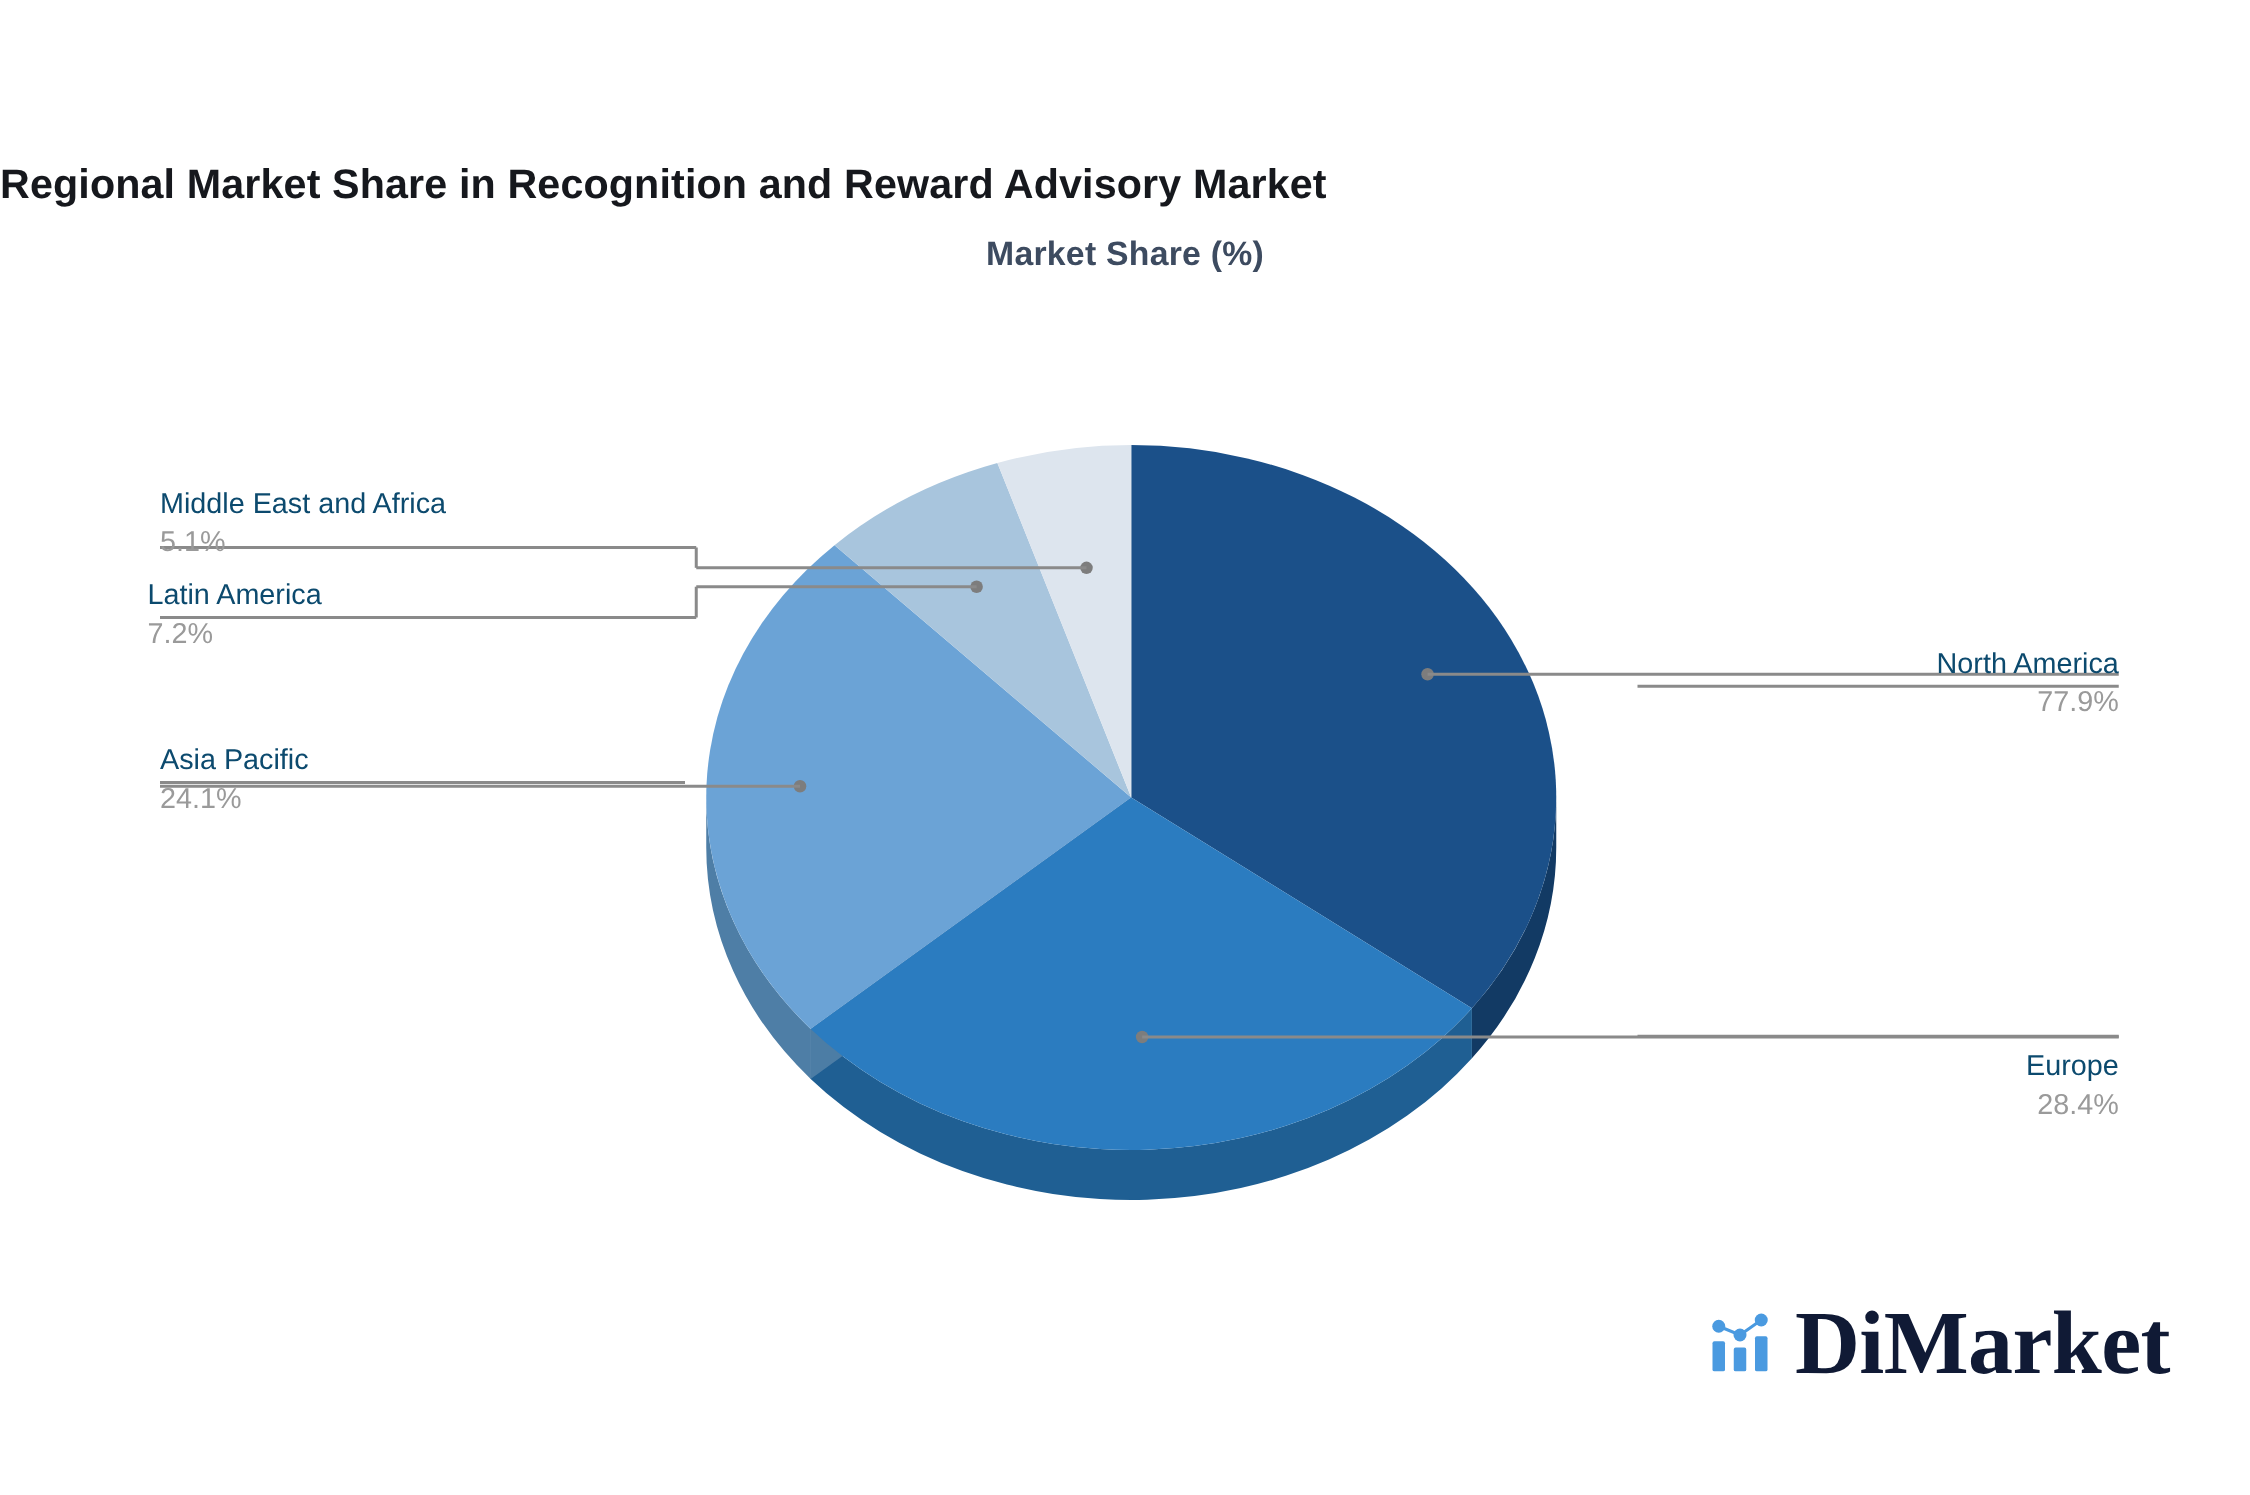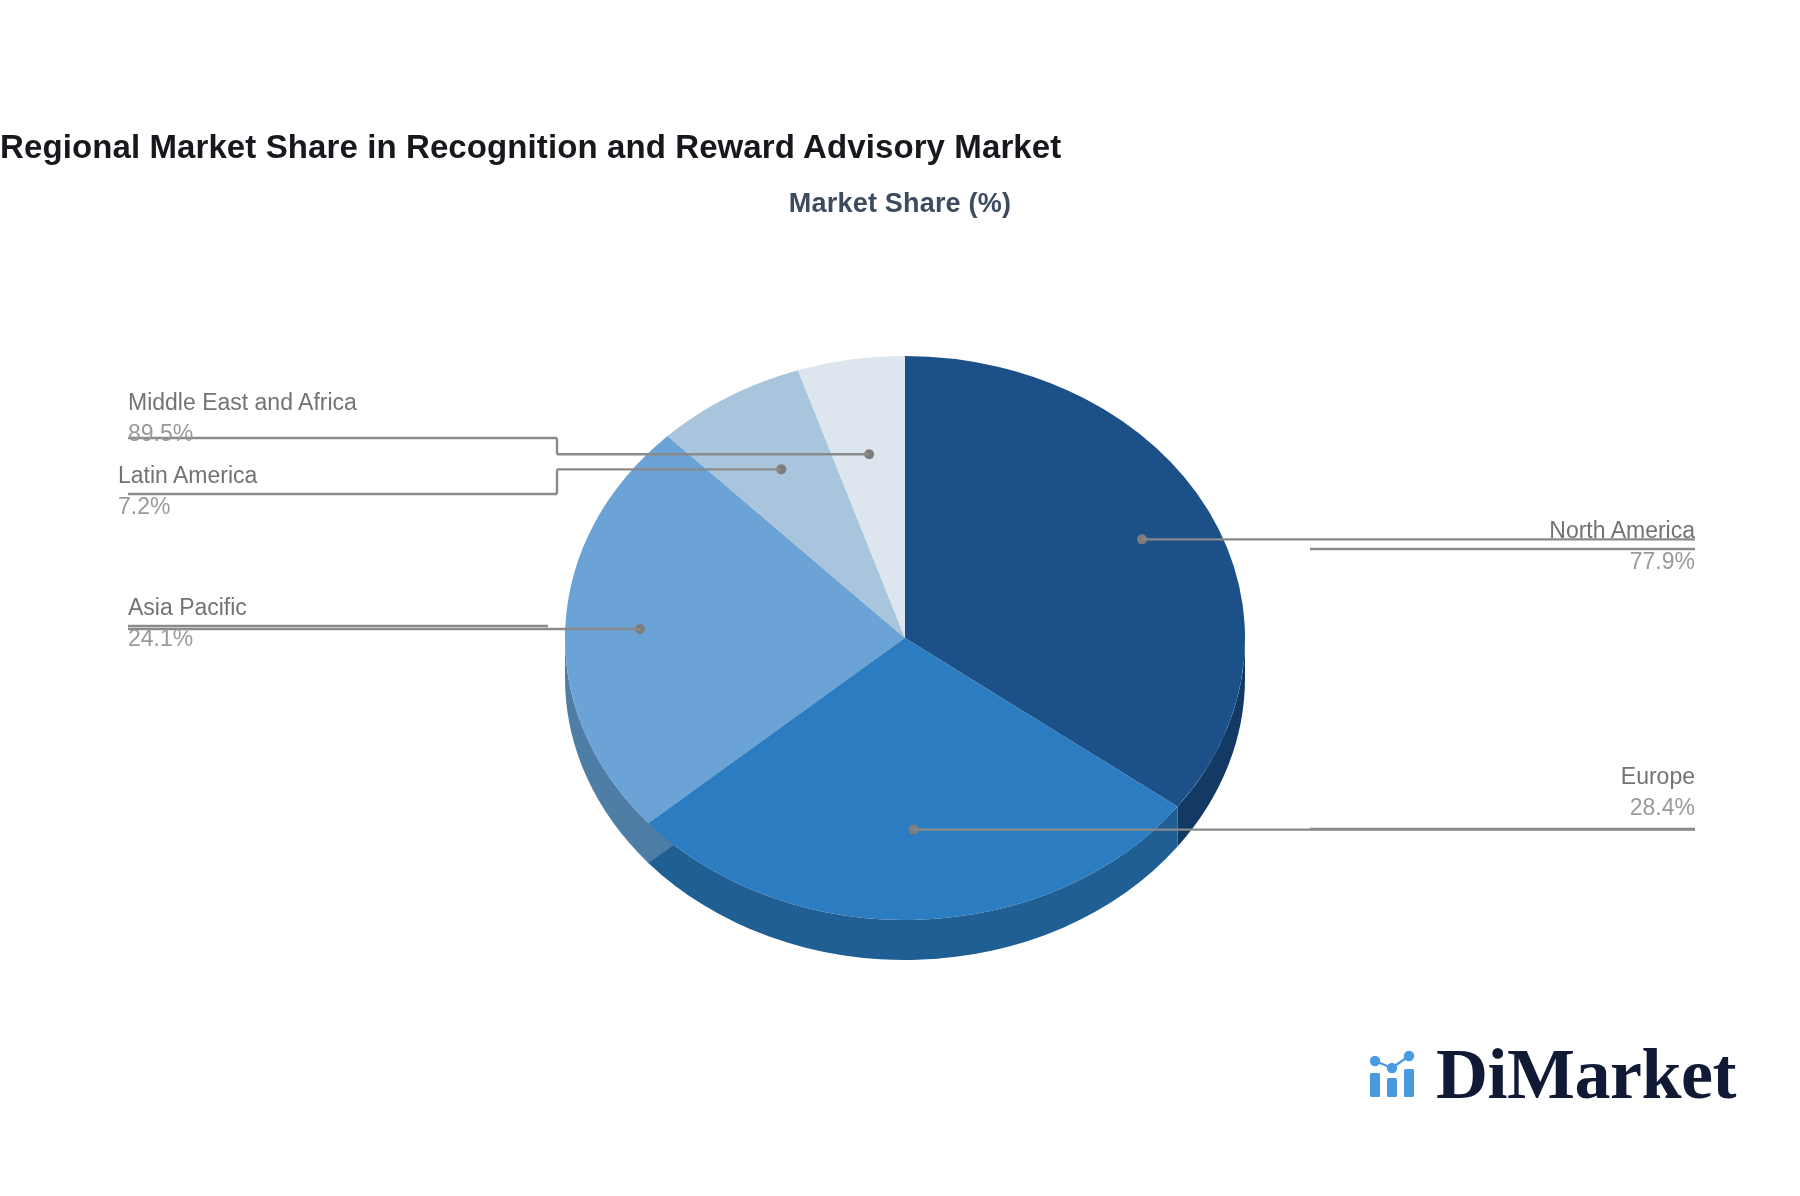--- a/index.html
+++ b/index.html
@@ -44,21 +44,21 @@
     letter-spacing: 0.2px;
   }
 
   
   .callout {
     position: absolute;
     white-space: nowrap;
   }
   .callout .lbl {
     font-size: 23px;
-    color: #737373;
+    color: #0c4a6e;
     line-height: 30px;
     display: block;
   }
   .callout .val {
     font-size: 23px;
     color: #9a9a9a;
     line-height: 32px;
     display: block;
   }
   .callout.left .lbl, .callout.left .val { text-align: left; }
@@ -142,38 +142,38 @@
       <line x1="869.1999864217798" y1="454.2638223552842" x2="557" y2="454.2638223552842" stroke="#8a8a8a" stroke-width="2.4"></line>
       <line x1="557" y1="454.2638223552842" x2="557" y2="438" stroke="#8a8a8a" stroke-width="2.4"></line>
       <line x1="128" y1="438" x2="557" y2="438" stroke="#8a8a8a" stroke-width="2.4"></line>
     </svg>
 
   <div class="callout right" style="left:1310px; top:515px; width:385px;">
     <span class="lbl">North America</span>
     <span class="val">77.9%</span>
   </div>
 
-  <div class="callout right" style="left:1310px; top:761px; width:385px;">
+  <div class="callout right" style="left:1310px; top:837px; width:385px;">
     <span class="lbl">Europe</span>
     <span class="val">28.4%</span>
   </div>
 
   <div class="callout left" style="left:128px; top:592px; width:420px;">
     <span class="lbl">Asia Pacific</span>
     <span class="val">24.1%</span>
   </div>
 
   <div class="callout left" style="left:118px; top:460px; width:420px;">
     <span class="lbl">Latin America</span>
     <span class="val">7.2%</span>
   </div>
 
   <div class="callout left" style="left:128px; top:387px; width:420px;">
     <span class="lbl">Middle East and Africa</span>
-    <span class="val">89.5%</span>
+    <span class="val">5.1%</span>
   </div>
 
   <div class="logo">
     <svg width="58" height="50" viewBox="0 0 58 50">
       <circle cx="7" cy="12" r="5.2" fill="#4a9ae0"></circle>
       <circle cx="24" cy="19" r="5.2" fill="#4a9ae0"></circle>
       <circle cx="41" cy="7" r="5.2" fill="#4a9ae0"></circle>
       <path d="M7 12 L24 19 L41 7" stroke="#4a9ae0" stroke-width="2.4" fill="none"></path>
       <rect x="2" y="24" width="10" height="24" rx="1.5" fill="#4a9ae0"></rect>
       <rect x="19" y="29" width="10" height="19" rx="1.5" fill="#4a9ae0"></rect>

